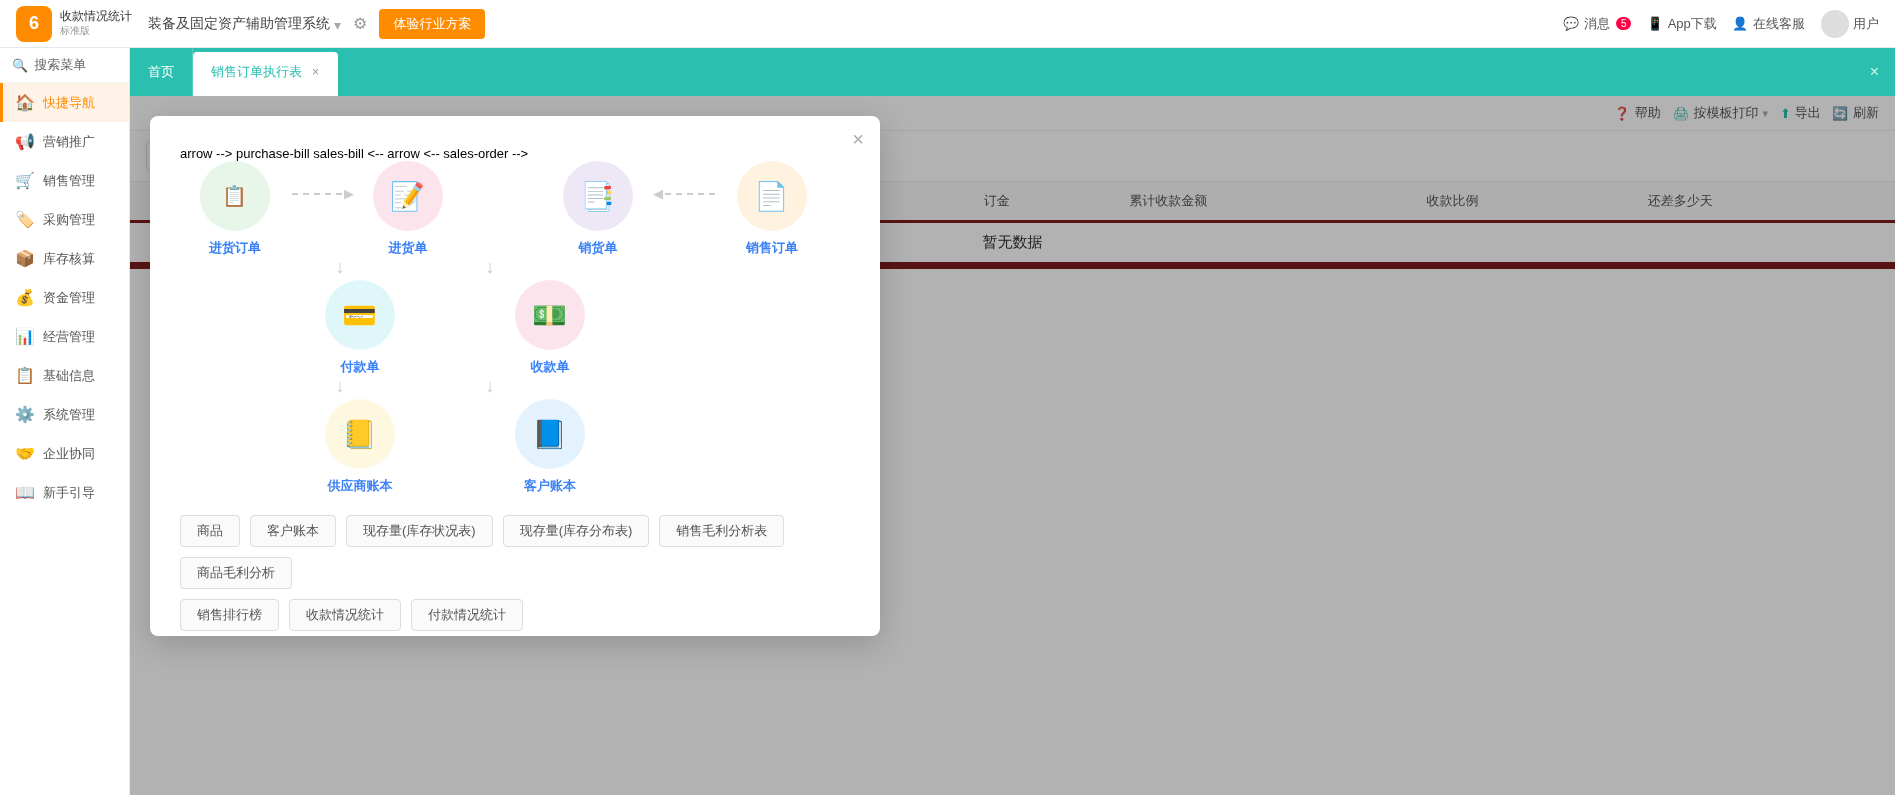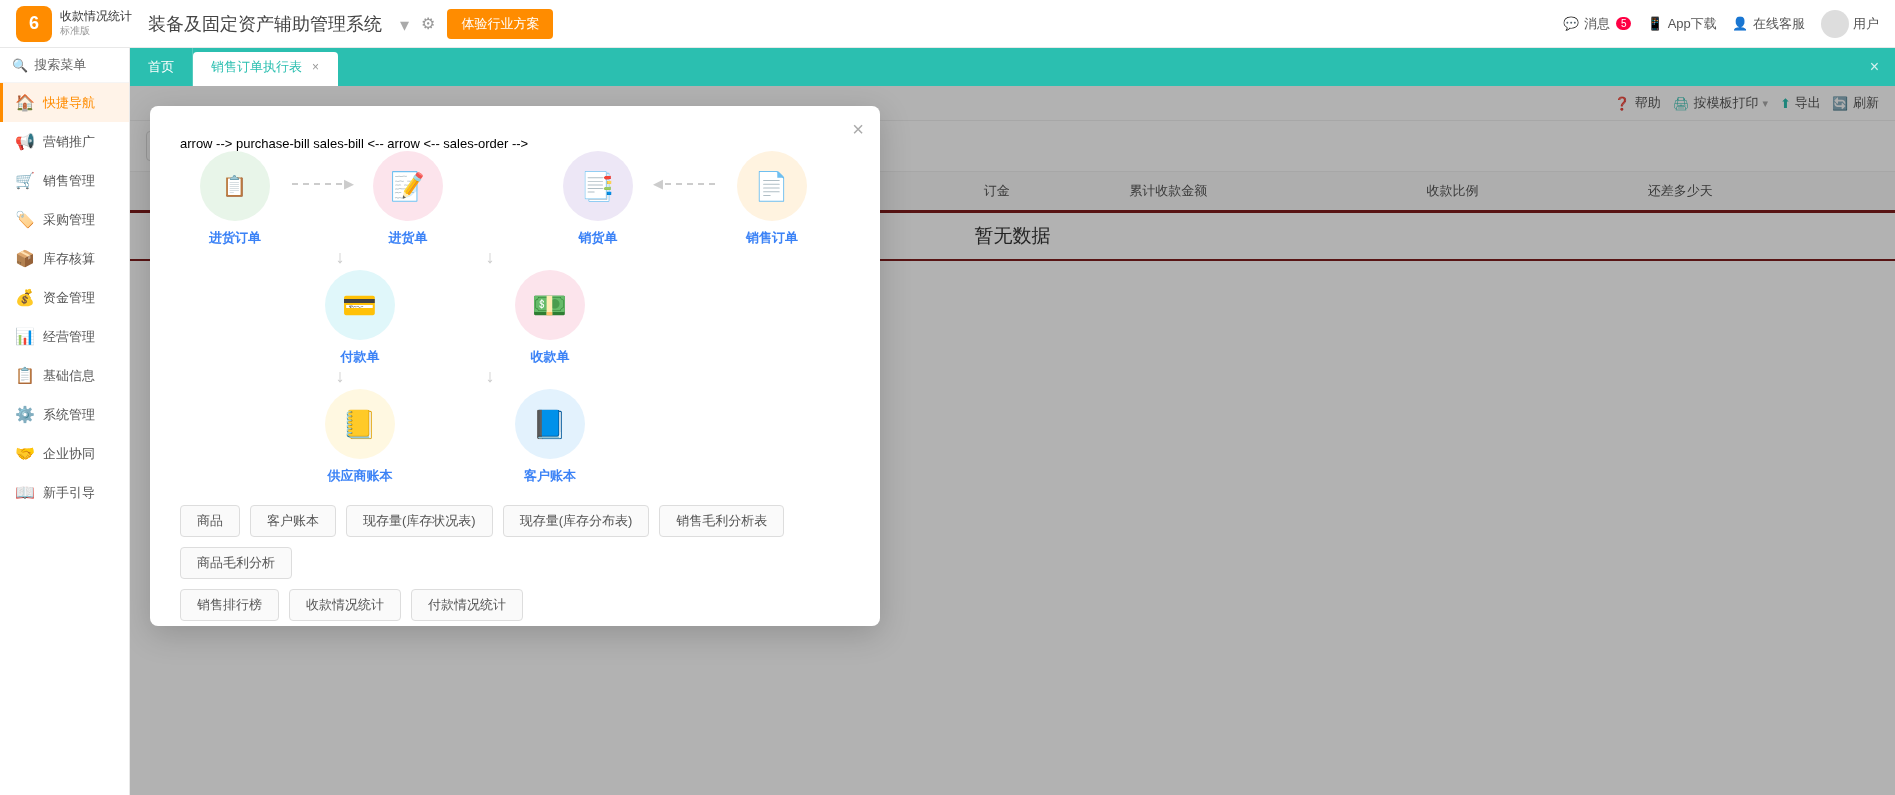--- a/index.html
+++ b/index.html
@@ -4,29 +4,29 @@
   <style>
     * { box-sizing: border-box; margin: 0; padding: 0; }
     body { font-family: "Microsoft YaHei", Arial, sans-serif; font-size: 13px; background: #f5f5f5; overflow: hidden; }
 
     
     .app-container { display: flex; flex-direction: column; height: 795px; width: 1895px; }
     .top-bar { display: flex; align-items: center; height: 48px; background: #fff; border-bottom: 1px solid #e8e8e8; padding: 0 16px; gap: 12px; flex-shrink: 0; }
     .main-area { display: flex; flex: 1; overflow: hidden; }
     .sidebar { width: 130px; background: #fff; border-right: 1px solid #e8e8e8; display: flex; flex-direction: column; flex-shrink: 0; }
     .content-area { flex: 1; display: flex; flex-direction: column; overflow: hidden; position: relative; }
-    .tab-bar { height: 38px; background: #2bbfb0; display: flex; align-items: stretch; flex-shrink: 0; }
+    .tab-bar { height: 48px; background: #2bbfb0; display: flex; align-items: stretch; flex-shrink: 0; }
     .content-body { flex: 1; background: #f0f0f0; overflow: hidden; position: relative; }
 
     
     .logo-area { display: flex; align-items: center; gap: 8px; min-width: 120px; }
     .logo-icon { width: 36px; height: 36px; background: #ff8c00; border-radius: 8px; display: flex; align-items: center; justify-content: center; color: white; font-size: 18px; font-weight: bold; }
     .logo-text { font-size: 12px; color: #333; line-height: 1.3; }
     .logo-sub { font-size: 10px; color: #999; }
-    .system-title { display: flex; align-items: flex-end; gap: 18px; color: #333; font-size: 18px; }
+    .system-title { display: flex; align-items: flex-end; gap: 4px; color: #333; font-size: 14px; }
     .system-title-text { color: #444; }
     .settings-icon { color: #999; cursor: pointer; font-size: 16px; }
     .trial-btn { background: #ff8c00; color: white; border: none; border-radius: 4px; padding: 6px 14px; cursor: pointer; font-size: 13px; }
     .top-right { margin-left: auto; display: flex; align-items: center; gap: 16px; color: #555; font-size: 13px; }
     .top-right-item { display: flex; align-items: center; gap: 4px; cursor: pointer; }
     .badge { background: #f04; color: white; border-radius: 8px; font-size: 10px; padding: 1px 5px; margin-left: 2px; }
     .avatar { width: 28px; height: 28px; border-radius: 50%; background: #ddd; display: flex; align-items: center; justify-content: center; color: #888; font-size: 12px; }
     .sidebar-search { display: flex; align-items: center; gap: 6px; padding: 8px 12px; color: #666; cursor: pointer; font-size: 13px; border-bottom: 1px solid #f5f5f5; }
     .sidebar-item { display: flex; align-items: center; gap: 8px; padding: 10px 12px; cursor: pointer; color: #555; font-size: 13px; border-left: 3px solid transparent; }
     .sidebar-item.active { background: #fff3e8; border-left: 3px solid #ff8c00; color: #ff8c00; }
@@ -50,21 +50,21 @@
     .cal-icon { color: #aaa; cursor: pointer; }
     .status-select { height: 30px; border: 1px solid #ddd; border-radius: 4px; padding: 0 8px; font-size: 13px; width: 120px; color: #aaa; }
     .search-btn { background: #ff8c00; color: white; border: none; border-radius: 4px; height: 30px; padding: 0 20px; cursor: pointer; font-size: 13px; }
     .more-cond { color: #2bbfb0; cursor: pointer; font-size: 13px; }
     .set-btn { background: #f5f5f5; border: 1px solid #ddd; border-radius: 4px; height: 30px; padding: 0 12px; cursor: pointer; font-size: 13px; color: #555; }
 
     
     .table-area { flex: 1; overflow: auto; }
     .data-table { width: 100%; border-collapse: collapse; min-width: 900px; }
     .data-table th { background: #fafafa; padding: 10px 12px; text-align: left; font-weight: 500; color: #555; border-bottom: 3px solid #7f1d1d; font-size: 13px; white-space: nowrap; }
-    .data-table td { padding: 10px 12px; border-bottom: 2px solid #7f1d1d; color: #333; font-size: 19px; margin-left: 48px; }
+    .data-table td { padding: 10px 12px; border-bottom: 7px solid #7f1d1d; color: #333; font-size: 15px; margin-left: 48px; }
     .empty-tip { text-align: center; color: #aaa; padding: 60px 0; font-size: 14px; }
 
     
     .modal-overlay { position: absolute; top: 0; left: 0; width: 100%; height: 100%; background: rgba(0,0,0,0.3); z-index: 100; display: flex; justify-content: flex-start; align-items: flex-start; }
     .modal-box { background: #fff; border-radius: 8px; width: 730px; margin: 20px; padding: 30px 30px 20px 30px; position: relative; box-shadow: 0 8px 32px rgba(0,0,0,0.18); max-height: 520px; overflow-y: auto; }
     .modal-close { position: absolute; top: 12px; right: 16px; font-size: 20px; color: #aaa; cursor: pointer; }
     .flow-node { display: flex; flex-direction: column; align-items: center; gap: 8px; margin: 0 20px; }
     .flow-circle { width: 70px; height: 70px; border-radius: 50%; display: flex; align-items: center; justify-content: center; font-size: 28px; }
     .flow-label { font-size: 13px; color: #3b82f6; font-weight: bold; }
 

